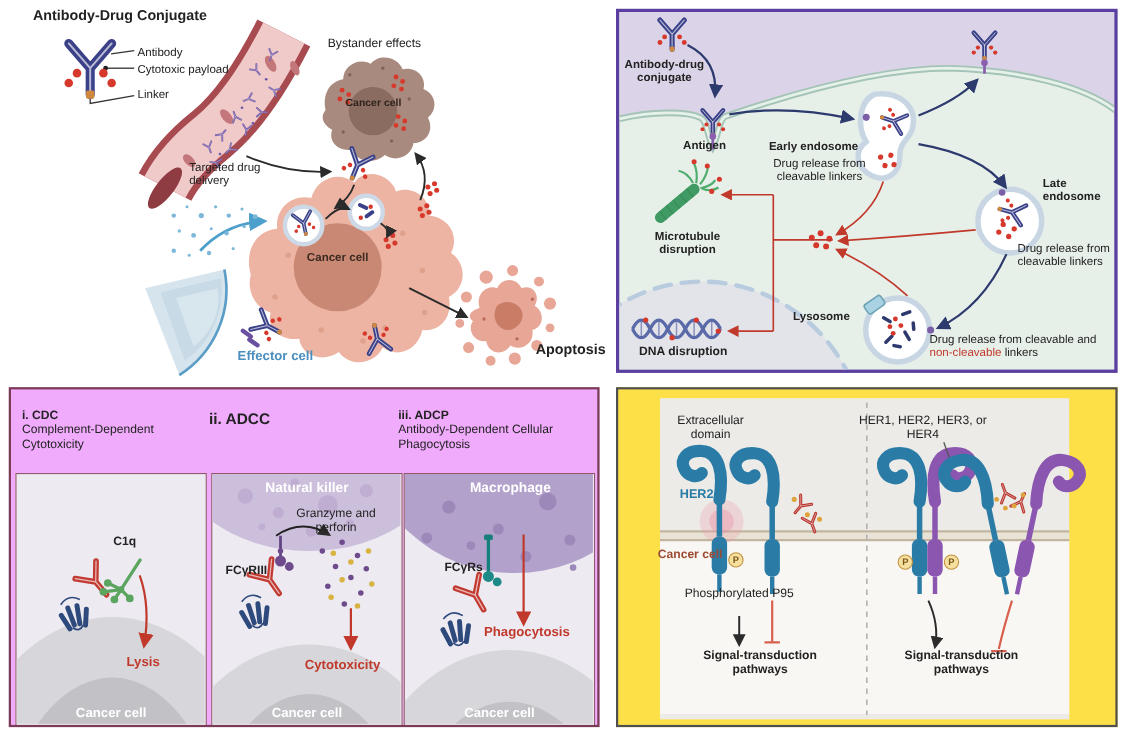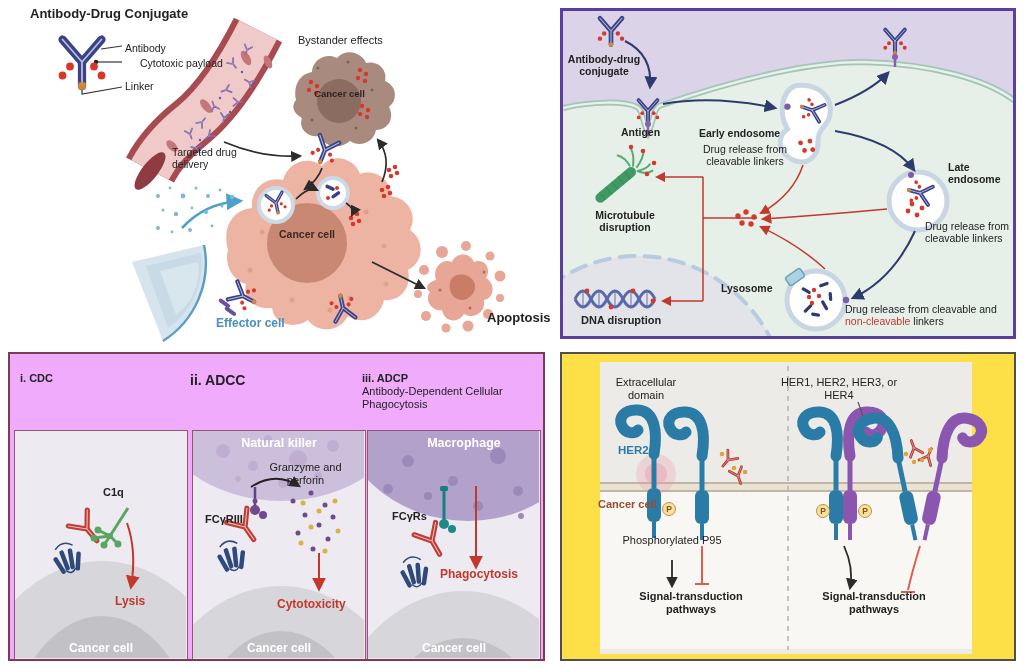--- a/index.html
+++ b/index.html
@@ -239,21 +239,21 @@
       <path d="M322,168 Q318,180 305,189" marker-end="url(#m-black)"></path>
       <path d="M296,199 Q309,186 317,190" marker-end="url(#m-black)"></path>
       <path d="M346,203 Q355,209 352,215" marker-end="url(#m-black)"></path>
       <path d="M382,182 Q392,158 378,140" marker-end="url(#m-black)"></path>
       <path d="M372,262 L424,288" marker-end="url(#m-black)"></path>
     </g>
   </svg>
 
   <div class="lbl b" style="left:30px;top:6px;font-size:13px;">Antibody-Drug Conjugate</div>
   <div class="lbl" style="left:125px;top:42px;">Antibody</div>
-  <div class="lbl" style="left:140px;top:57px;">Cytotoxic payload</div>
+  <div class="lbl" style="left:125px;top:57px;">Cytotoxic payload</div>
   <div class="lbl" style="left:125px;top:80px;">Linker</div>
   <div class="lbl" style="left:298px;top:34px;font-size:11px;">Bystander effects</div>
   <div class="lbl b ctr" style="left:312px;top:88px;width:55px;font-size:9.5px;color:#2e221d;">Cancer cell</div>
   <div class="lbl" style="left:172px;top:146px;width:82px;">Targeted drug delivery</div>
   <div class="lbl b ctr" style="left:277px;top:228px;width:60px;color:#3b2a21;">Cancer cell</div>
   <div class="lbl b" style="left:216px;top:316px;font-size:12px;color:#4a8fc0;">Effector cell</div>
   <div class="lbl b" style="left:487px;top:310px;font-size:13px;">Apoptosis</div>
 </div>
 
 <div id="panelB" class="panel">
@@ -405,20 +405,21 @@
   <div class="lbl" style="left:362px;top:209px;width:88px;">Drug release from cleavable linkers</div>
   <div class="lbl b" style="left:158px;top:271px;">Lysosome</div>
   <div class="lbl" style="left:282px;top:292px;width:160px;"><span>Drug release from cleavable and </span><span class="red">non-cleavable</span><span> linkers</span></div>
   <div class="lbl b ctr" style="left:17px;top:198px;width:90px;">Microtubule disruption</div>
   <div class="lbl b" style="left:18px;top:303px;font-size:11px;">DNA disruption</div>
 </div>
 
 <div id="panelC" class="panel">
   <div class="lbl" style="left:10px;top:18px;width:160px;font-size:11px;">
     <div class="b">i. CDC</div>
+    <div>Complement-Dependent Cytotoxicity</div>
   </div>
   <div class="lbl" style="left:180px;top:18px;width:165px;font-size:14px;">
     <div class="b">ii. ADCC</div>
   </div>
   <div class="lbl" style="left:352px;top:18px;width:175px;font-size:11px;">
     <div class="b">iii. ADCP</div>
     <div>Antibody-Dependent Cellular Phagocytosis</div>
   </div>
 
   <div class="card" style="left:4px;">
@@ -524,21 +525,21 @@
         <line x1="76" y1="58" x2="76" y2="90" stroke="#17807d" stroke-width="3"></line>
         <rect x="72" y="55" width="8" height="5" rx="1.5" fill="#17807d"></rect>
         <circle cx="76" cy="93" r="5" fill="#1d8a87"></circle>
             <circle cx="84" cy="98" r="4" fill="#1d8a87"></circle>
       </g>
       <use href="#ab" stroke="#c23b33" transform="translate(64,110) scale(.95) rotate(-30)"></use>
       <use href="#antigen" transform="translate(46,142) rotate(-10)"></use>
       <path d="M108,55 L108,136" fill="none" stroke="#c0392b" stroke-width="2" marker-end="url(#m-red)"></path>
     </svg>
     <div class="lbl b white ctr" style="left:20px;right:0;top:5px;font-size:12.5px;">Macrophage</div>
-    <div class="lbl b" style="left:24px;top:79px;font-size:11px;text-align:center;">FCγRs</div>
+    <div class="lbl b" style="left:36px;top:79px;font-size:11px;text-align:center;">FCγRs</div>
     <div class="lbl b red" style="left:72px;top:136px;font-size:12px;">Phagocytosis</div>
     <div class="lbl b white ctr" style="left:0;right:0;top:210px;font-size:12px;">Cancer cell</div>
   </div>
 </div>
 
 <div id="panelD" class="panel">
   <svg width="450" height="303" viewBox="0 0 450 303">
     <rect x="38" y="8" width="372" height="292" fill="#ecebe8"></rect>
     <rect x="38" y="137" width="372" height="158" fill="#f8f7f4"></rect>
     <g>

